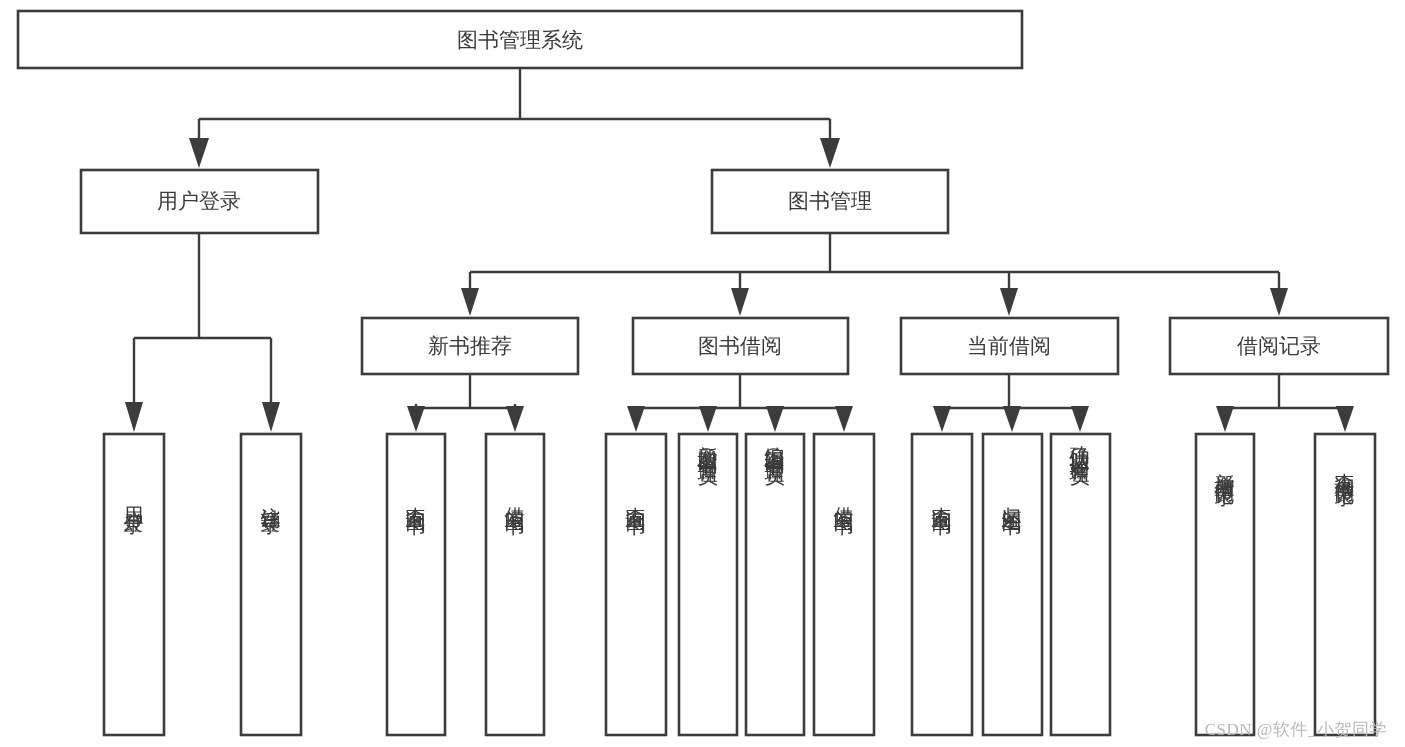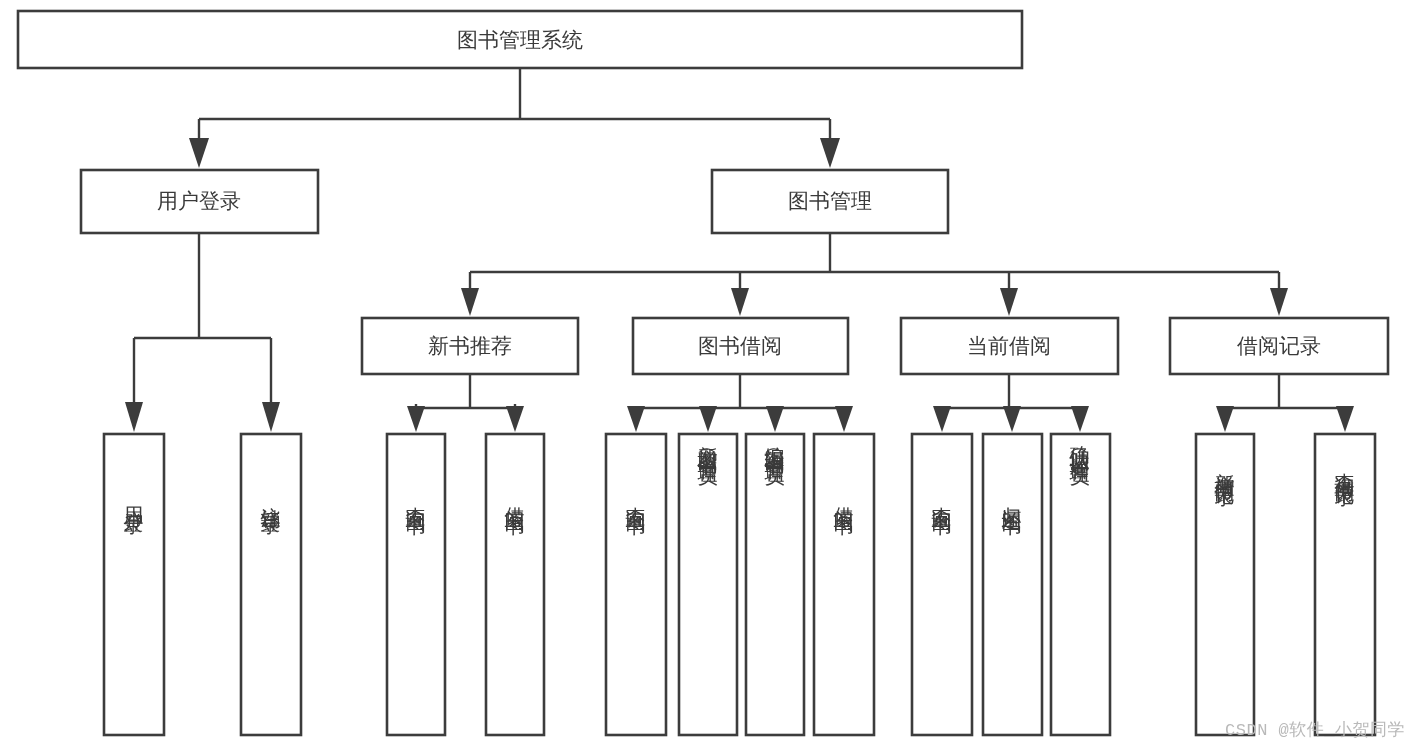--- a/index.html
+++ b/index.html
@@ -52,23 +52,23 @@
   .node-label-v {
     font-family: "DejaVu Sans", "Liberation Sans", sans-serif;
     font-size: 20px;
     fill: #3a3a3a;
     text-anchor: middle;
     writing-mode: vertical-rl;
     letter-spacing: 3px;
   }
   .watermark-text {
     position: absolute;
-    right: 0;
+    right: 18px;
     bottom: 6px;
-    font-family: Liberation Mono, monospace;
+    font-family: Liberation Serif, serif;
     font-size: 17px;
     color: #b9b9b9;
     white-space: nowrap;
     letter-spacing: 0.5px;
     pointer-events: none;
   }
 </style>
 </head>
 <body>
 

